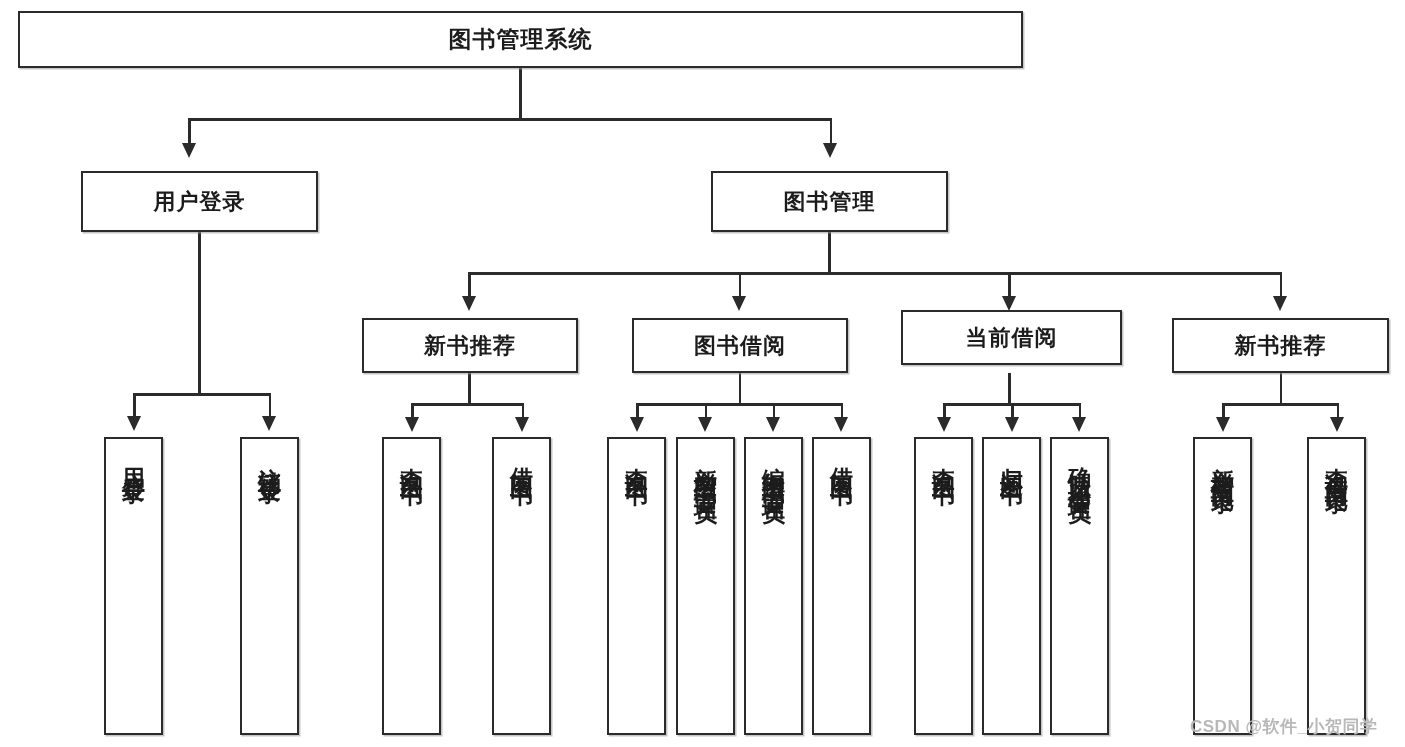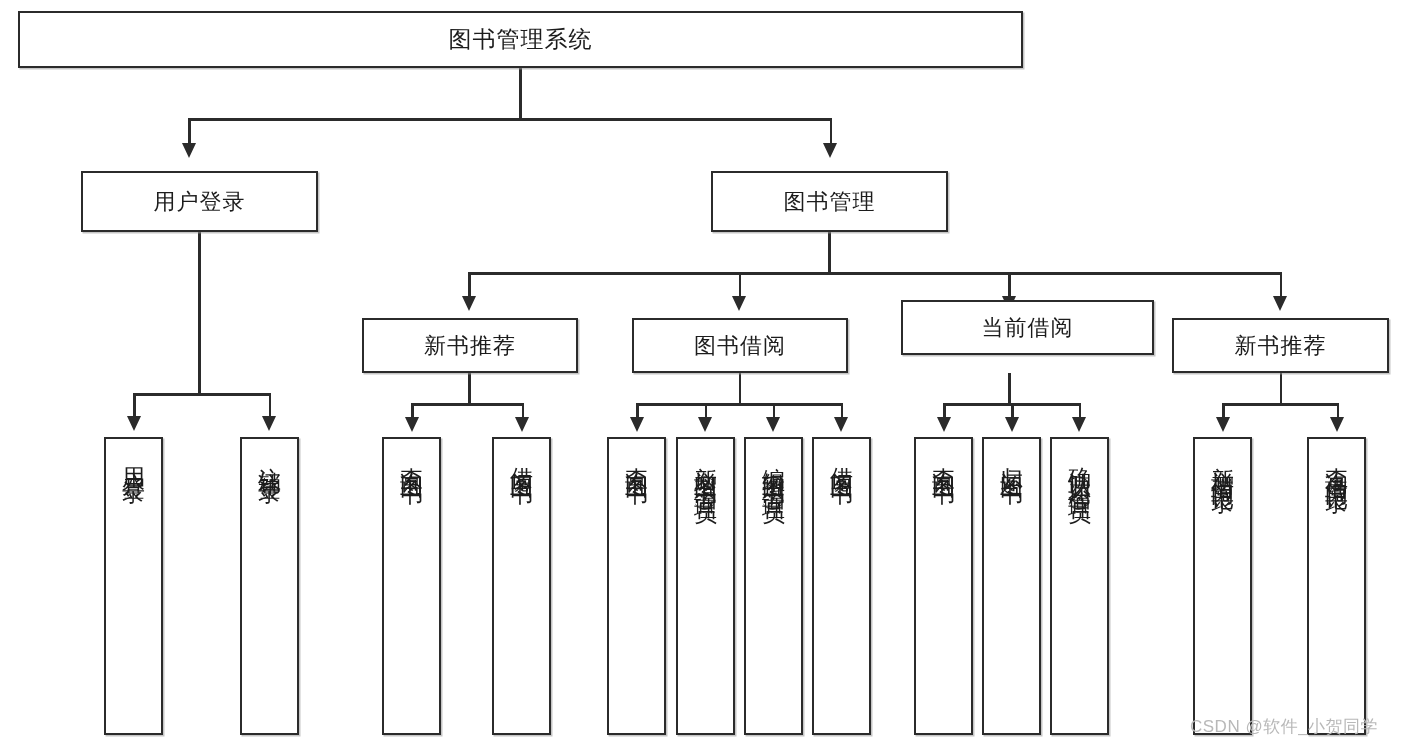--- a/index.html
+++ b/index.html
@@ -7,20 +7,21 @@
     margin: 0; padding: 0;
     background: #ffffff;
     font-family: "Liberation Sans", "DejaVu Sans", sans-serif;
   }
   #canvas {
     position: relative;
     width: 1405px;
     height: 747px;
     background: #ffffff;
     overflow: hidden;
+    font-weight: bold;
   }
 
   
   .node {
     position: absolute;
     background: #ffffff;
     border: 2.5px solid #2b2b2b;
     box-shadow: 1.5px 1.5px 0 0 rgba(150,150,150,0.55);
     display: flex;
     align-items: center;
@@ -123,21 +124,21 @@
   <div class="arrow" style="left:732.2px; top:296px;"></div>
   <div class="arrow" style="left:1001.7px; top:296px;"></div>
   <div class="arrow" style="left:1273.2px; top:296px;"></div>
 
   <div class="node" style="left:632px; top:318px; width:216px; height:55px;">
     <span class="label">图书借阅</span>
   </div>
   <div class="node" style="left:362px; top:318px; width:216px; height:55px;">
     <span class="label">新书推荐</span>
   </div>
-  <div class="node" style="left:901px; top:300px; width:253px; height:55px;">
+  <div class="node" style="left:901px; top:310px; width:221px; height:55px;">
     <span class="label">当前借阅</span>
   </div>
   <div class="node" style="left:1172px; top:318px; width:217px; height:55px;">
     <span class="label">新书推荐</span>
   </div>
 
   <div class="edge v" style="left:468px; top:373px; width:2.5px; height:32px;"></div>
   <div class="edge h" style="left:411px; top:403px; width:113px; height:2.5px;"></div>
   <div class="edge v" style="left:411px; top:403px; width:2.5px; height:16px;"></div>
   <div class="edge v" style="left:521.5px; top:403px; width:2.5px; height:16px;"></div>

